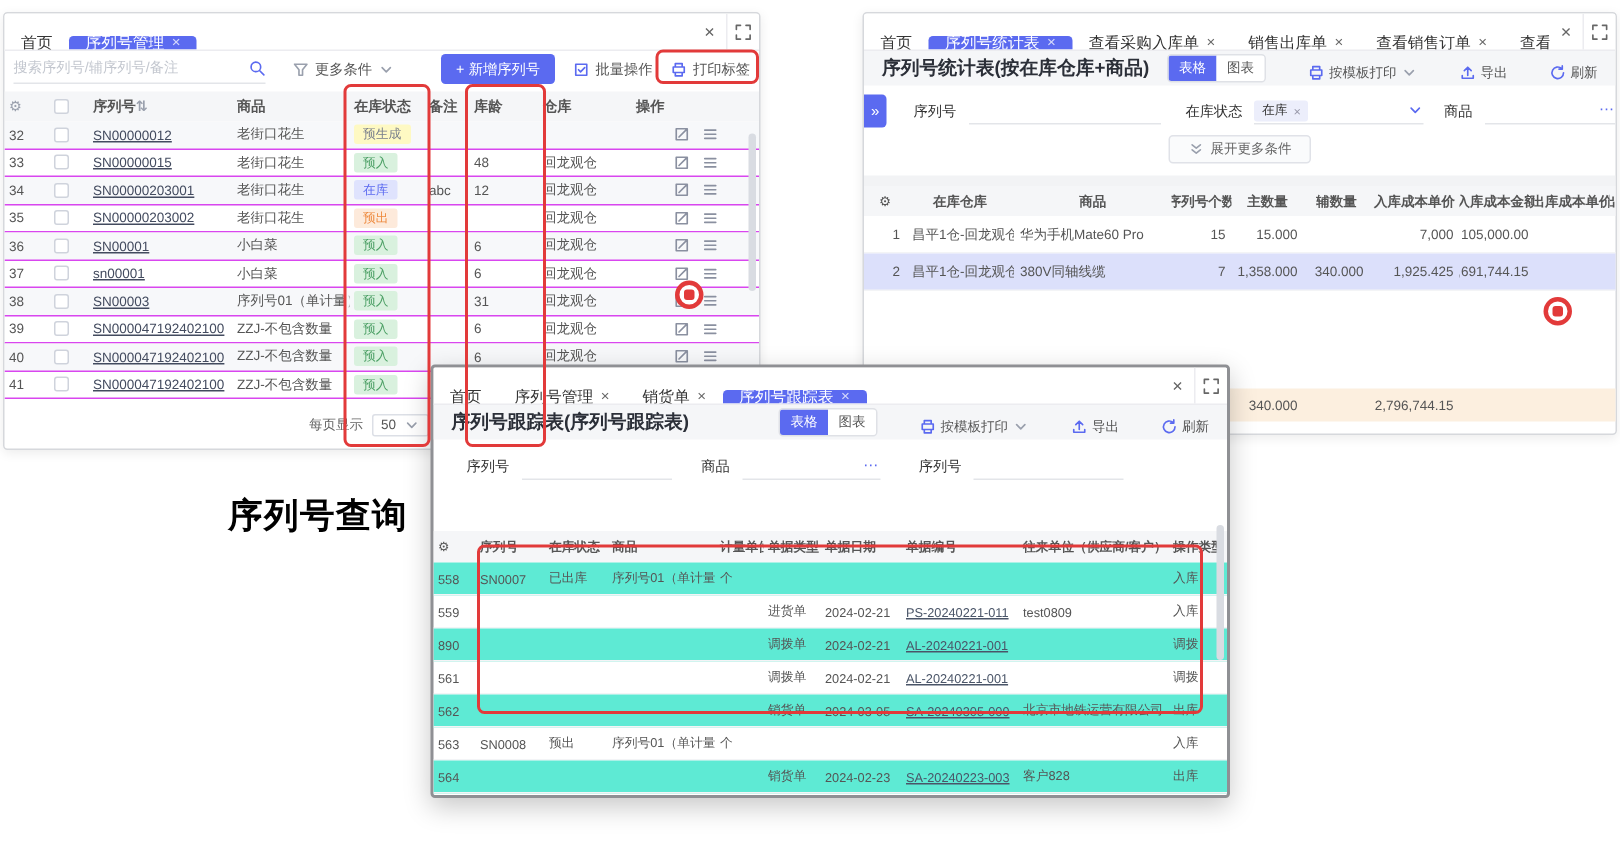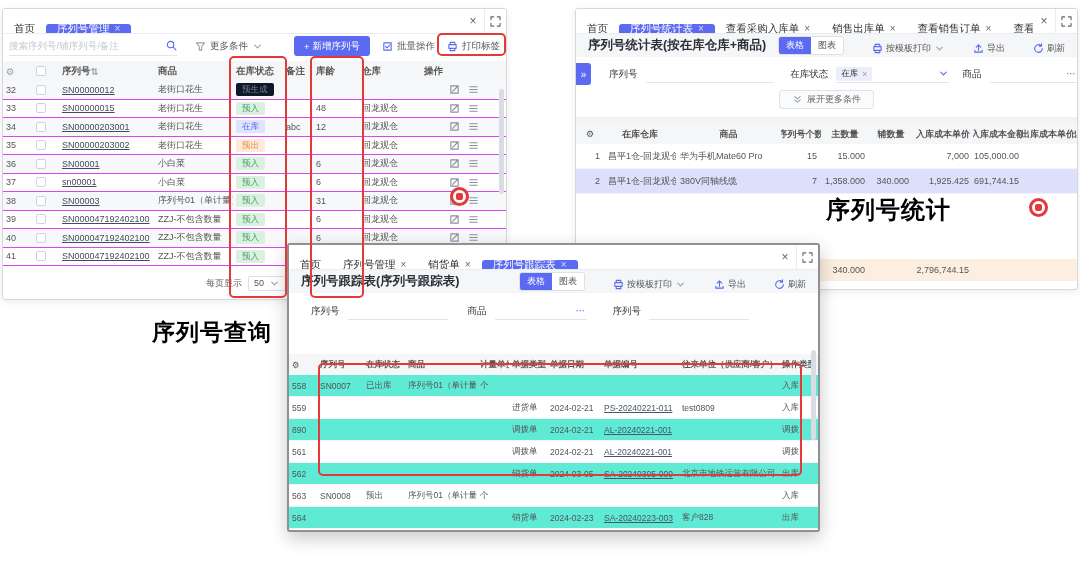--- a/index.html
+++ b/index.html
@@ -43,21 +43,21 @@
   .tool-item { margin-left:12px; font-size:9.5px; color:#555; display:flex; align-items:center; gap:4px; }
 
   .grid-a { display:grid; grid-template-columns:30px 26px 96px 78px 50px 30px 46px 62px 1fr; }
   .thead-a { height:20px; background:#f5f6f8; font-size:9.5px; color:#555; font-weight:bold; }
   .thead-a > div, .row-a > div { display:flex; align-items:center; padding:0 3px; overflow:hidden; white-space:nowrap; }
   .row-a { height:18.5px; font-size:9px; color:#555; border-bottom:1px solid #d946ef; }
   .row-a.alt { background:#f7f8fa; }
   .serial-link { color:#434b5f; text-decoration:underline; }
   .cb { width:10px; height:10px; border:1px solid #cfd3dc; border-radius:2px; background:#fff; }
   .tag { padding:1px 6px; border-radius:2px; font-size:8.5px; line-height:11px; }
-  .tag-draft   { background:#0f172a; color:#777e8c; }
+  .tag-draft   { background:#fef9c3; color:#777e8c; }
   .tag-in-pre  { background:#d9f1de; color:#4a9e63; }
   .tag-instock { background:#dfe3fd; color:#5b6af0; }
   .tag-out-pre { background:#fdeadb; color:#ee8a3e; }
   .ops { display:flex; gap:8px; justify-content:center; color:#8a90a0; }
   .footer-a { position:absolute; bottom:6px; left:0; right:0; height:20px; font-size:9px; color:#666;
     display:flex; align-items:center; }
   .pp-label { margin-left:203px; }
   .pp-select { margin-left:6px; border:1px solid #dcdfe6; border-radius:2px; padding:1px 5px;
     display:flex; align-items:center; gap:5px; color:#555; background:#fff; }
   .vscroll { position:absolute; right:2px; top:80px; width:5px; height:105px; border-radius:3px; background:#d9dce2; }
@@ -785,22 +785,21 @@
           <div></div>
           <div></div>
           <div></div>
           <div></div>
           <div>入库</div>
         </div>
       </div>
     <div class="vscroll-c"></div>
   </section>
 
-  <div class="caption" style="left:152px; top:317px;">序列号查询</div>
-  <div class="caption" style="left:826px; top:194px; font-size:24px;">序列号统计</div>
+  <div class="caption" style="left:152px; top:328px;">序列号查询</div>
 
   <div class="ann-box" style="left:229px; top:56px; width:58px; height:242px;"></div>
   <div class="ann-box" style="left:310px; top:56px; width:54px; height:242px;"></div>
   <div class="ann-box" style="left:437px; top:33px; width:69px; height:23px;"></div>
   <div class="ann-box" style="left:318px; top:363px; width:484px; height:113px; z-index:40;"></div>
   <div class="ann-circle" style="left:450px; top:187px;"></div>
   <div class="ann-circle" style="left:1029px; top:198px;"></div>
 
 </div>
 

